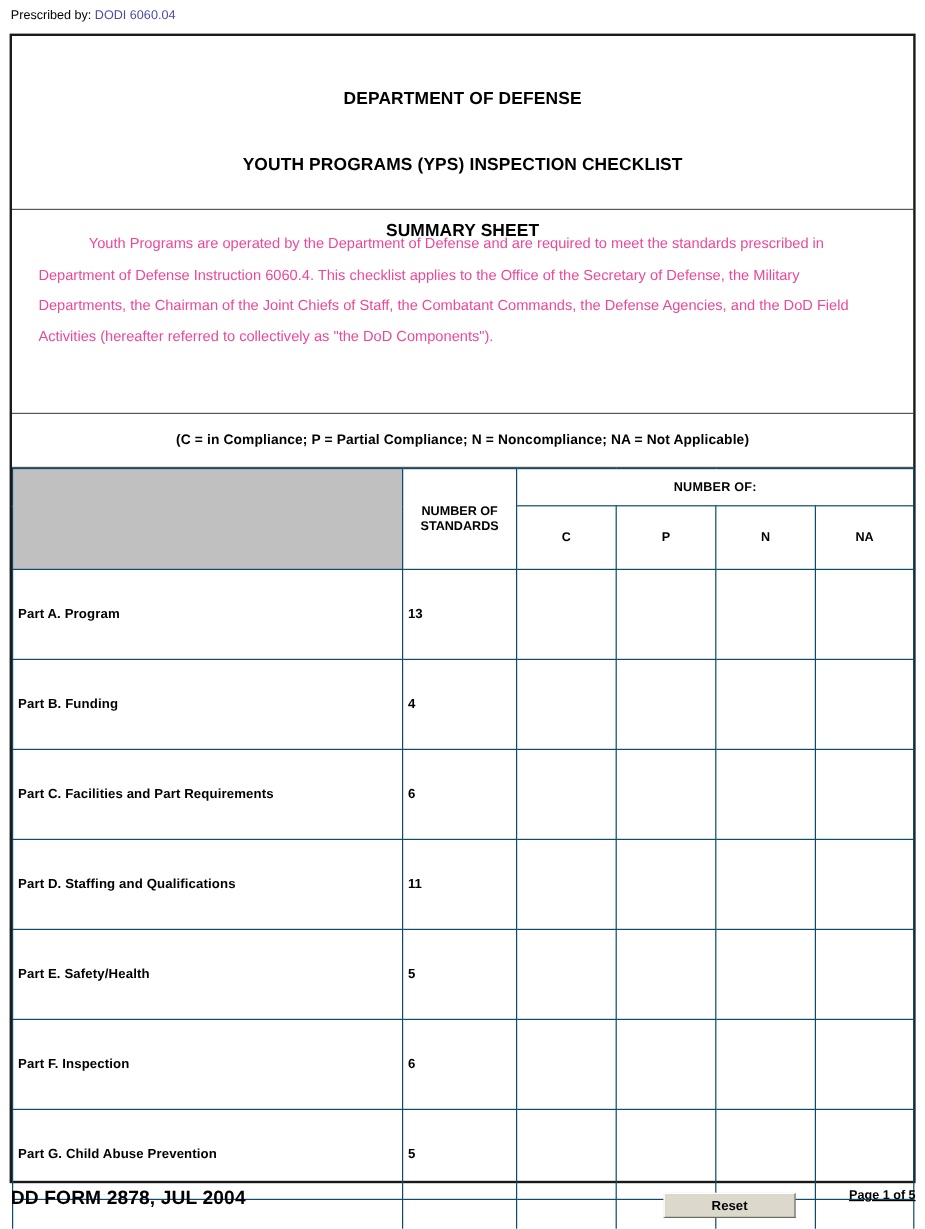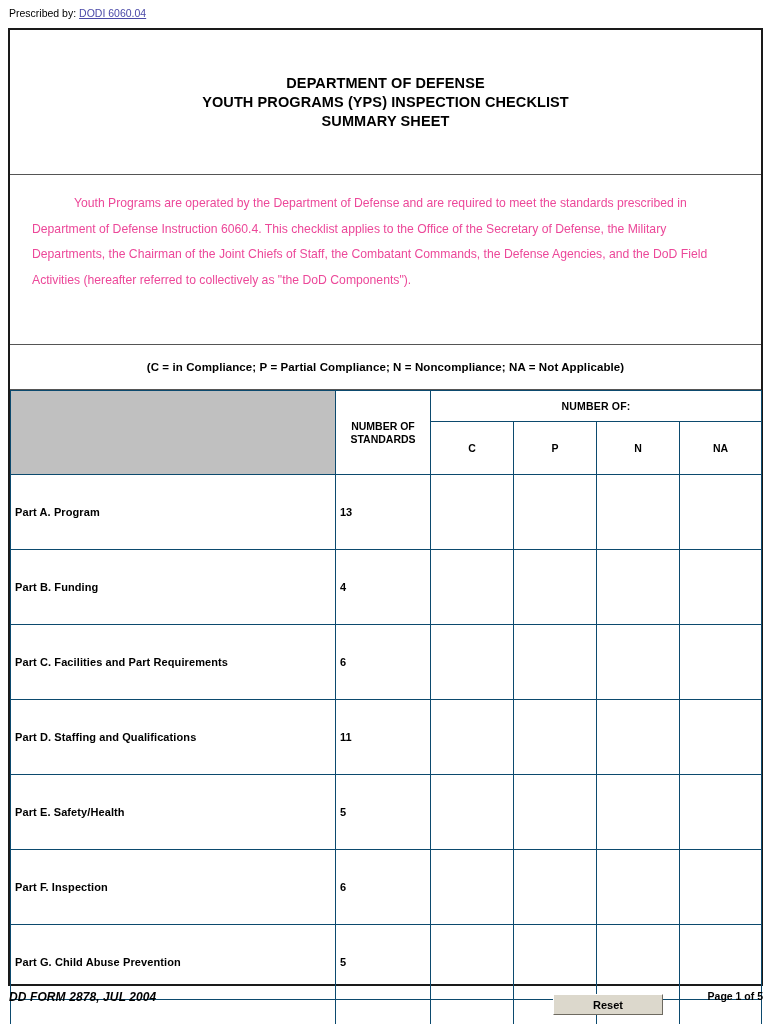--- a/index.html
+++ b/index.html
@@ -22,21 +22,20 @@
     position: absolute;
     left: 9px;
     top: 7px;
     font-size: 10.5px;
     line-height: 13px;
     white-space: nowrap;
   }
   .prescribed .label { color: #000; }
   .prescribed .link {
     color: #4a49a8;
-    text-decoration: underline;
     cursor: pointer;
   }
 
   
   .form {
     position: absolute;
     left: 8px;
     top: 28px;
     width: 755px;
     height: 958px;
@@ -48,20 +47,21 @@
   
   .title-block {
     height: 145px;
     border-bottom: 1.5px solid #555;
     box-sizing: border-box;
     display: flex;
     flex-direction: column;
     align-items: center;
     justify-content: flex-start;
     padding-top: 44px;
+    gap: 36px;
   }
   .title-line {
     font-size: 14.5px;
     font-weight: bold;
     letter-spacing: 0.1px;
     line-height: 19px;
     text-align: center;
   }
 
   
@@ -162,31 +162,31 @@
     position: absolute;
     left: 8px;
     top: 988px;
     width: 755px;
     height: 32px;
   }
   .form-id {
     position: absolute;
     left: 1px;
     top: 2px;
-    font-size: 12px;
+    font-size: 16px;
     font-weight: bold;
     letter-spacing: 0.1px;
-    font-style: italic;
   }
   .page-no {
     position: absolute;
     right: 0px;
     top: 2px;
     font-size: 10.5px;
     font-weight: bold;
+    text-decoration: underline;
   }
   .reset-btn {
     position: absolute;
     left: 545px;
     top: 6px;
     width: 110px;
     height: 21px;
     background: #dcd8cc;
     border-top: 1.5px solid #ffffff;
     border-left: 1.5px solid #ffffff;

